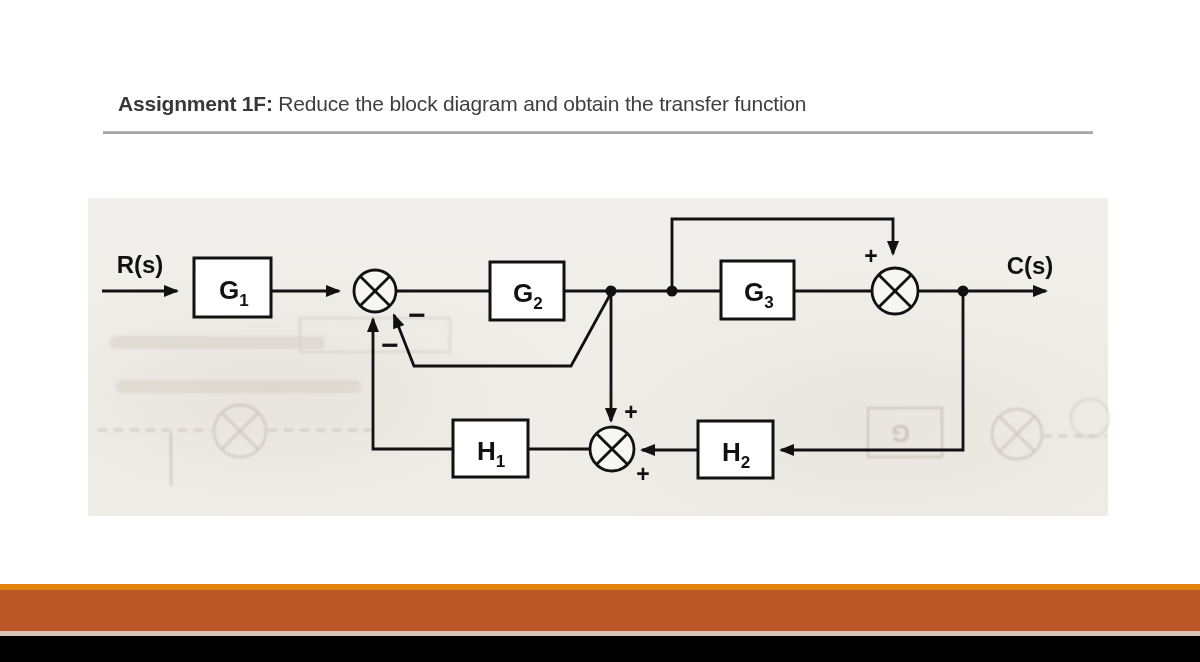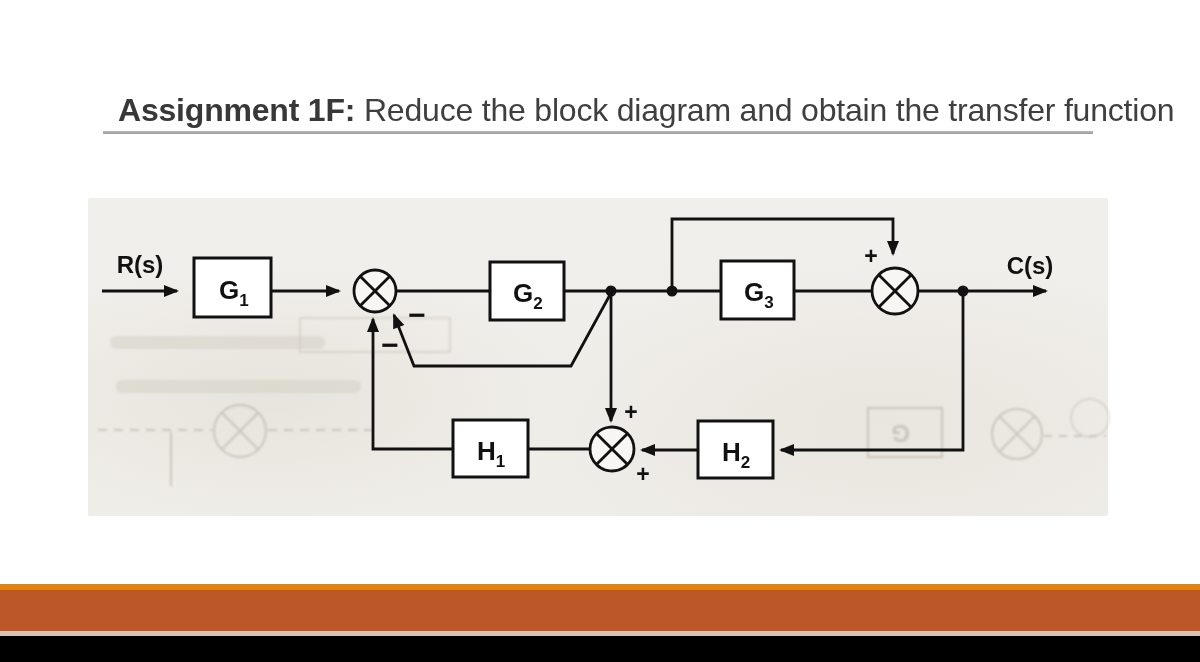--- a/index.html
+++ b/index.html
@@ -6,21 +6,21 @@
   .slide{
     position:relative;
     width:1200px;height:662px;
     background:#ffffff;
     overflow:hidden;
     font-family:"Liberation Sans", sans-serif;
   }
   
   .title{
     position:absolute;left:118px;top:92px;width:1000px;
-    font-size:32px;color:#3f3f3f;letter-spacing:-0.2px;
+    font-size:21px;color:#3f3f3f;letter-spacing:-0.2px;
     white-space:nowrap;
   }
   .title .bold{font-weight:bold;color:#383838;}
   .title-underline{
     position:absolute;left:103px;top:131px;width:990px;height:3px;
     background:linear-gradient(#b9b9b9,#9d9d9d);
   }
   
   .scan{
     position:absolute;left:88px;top:198px;width:1020px;height:318px;

